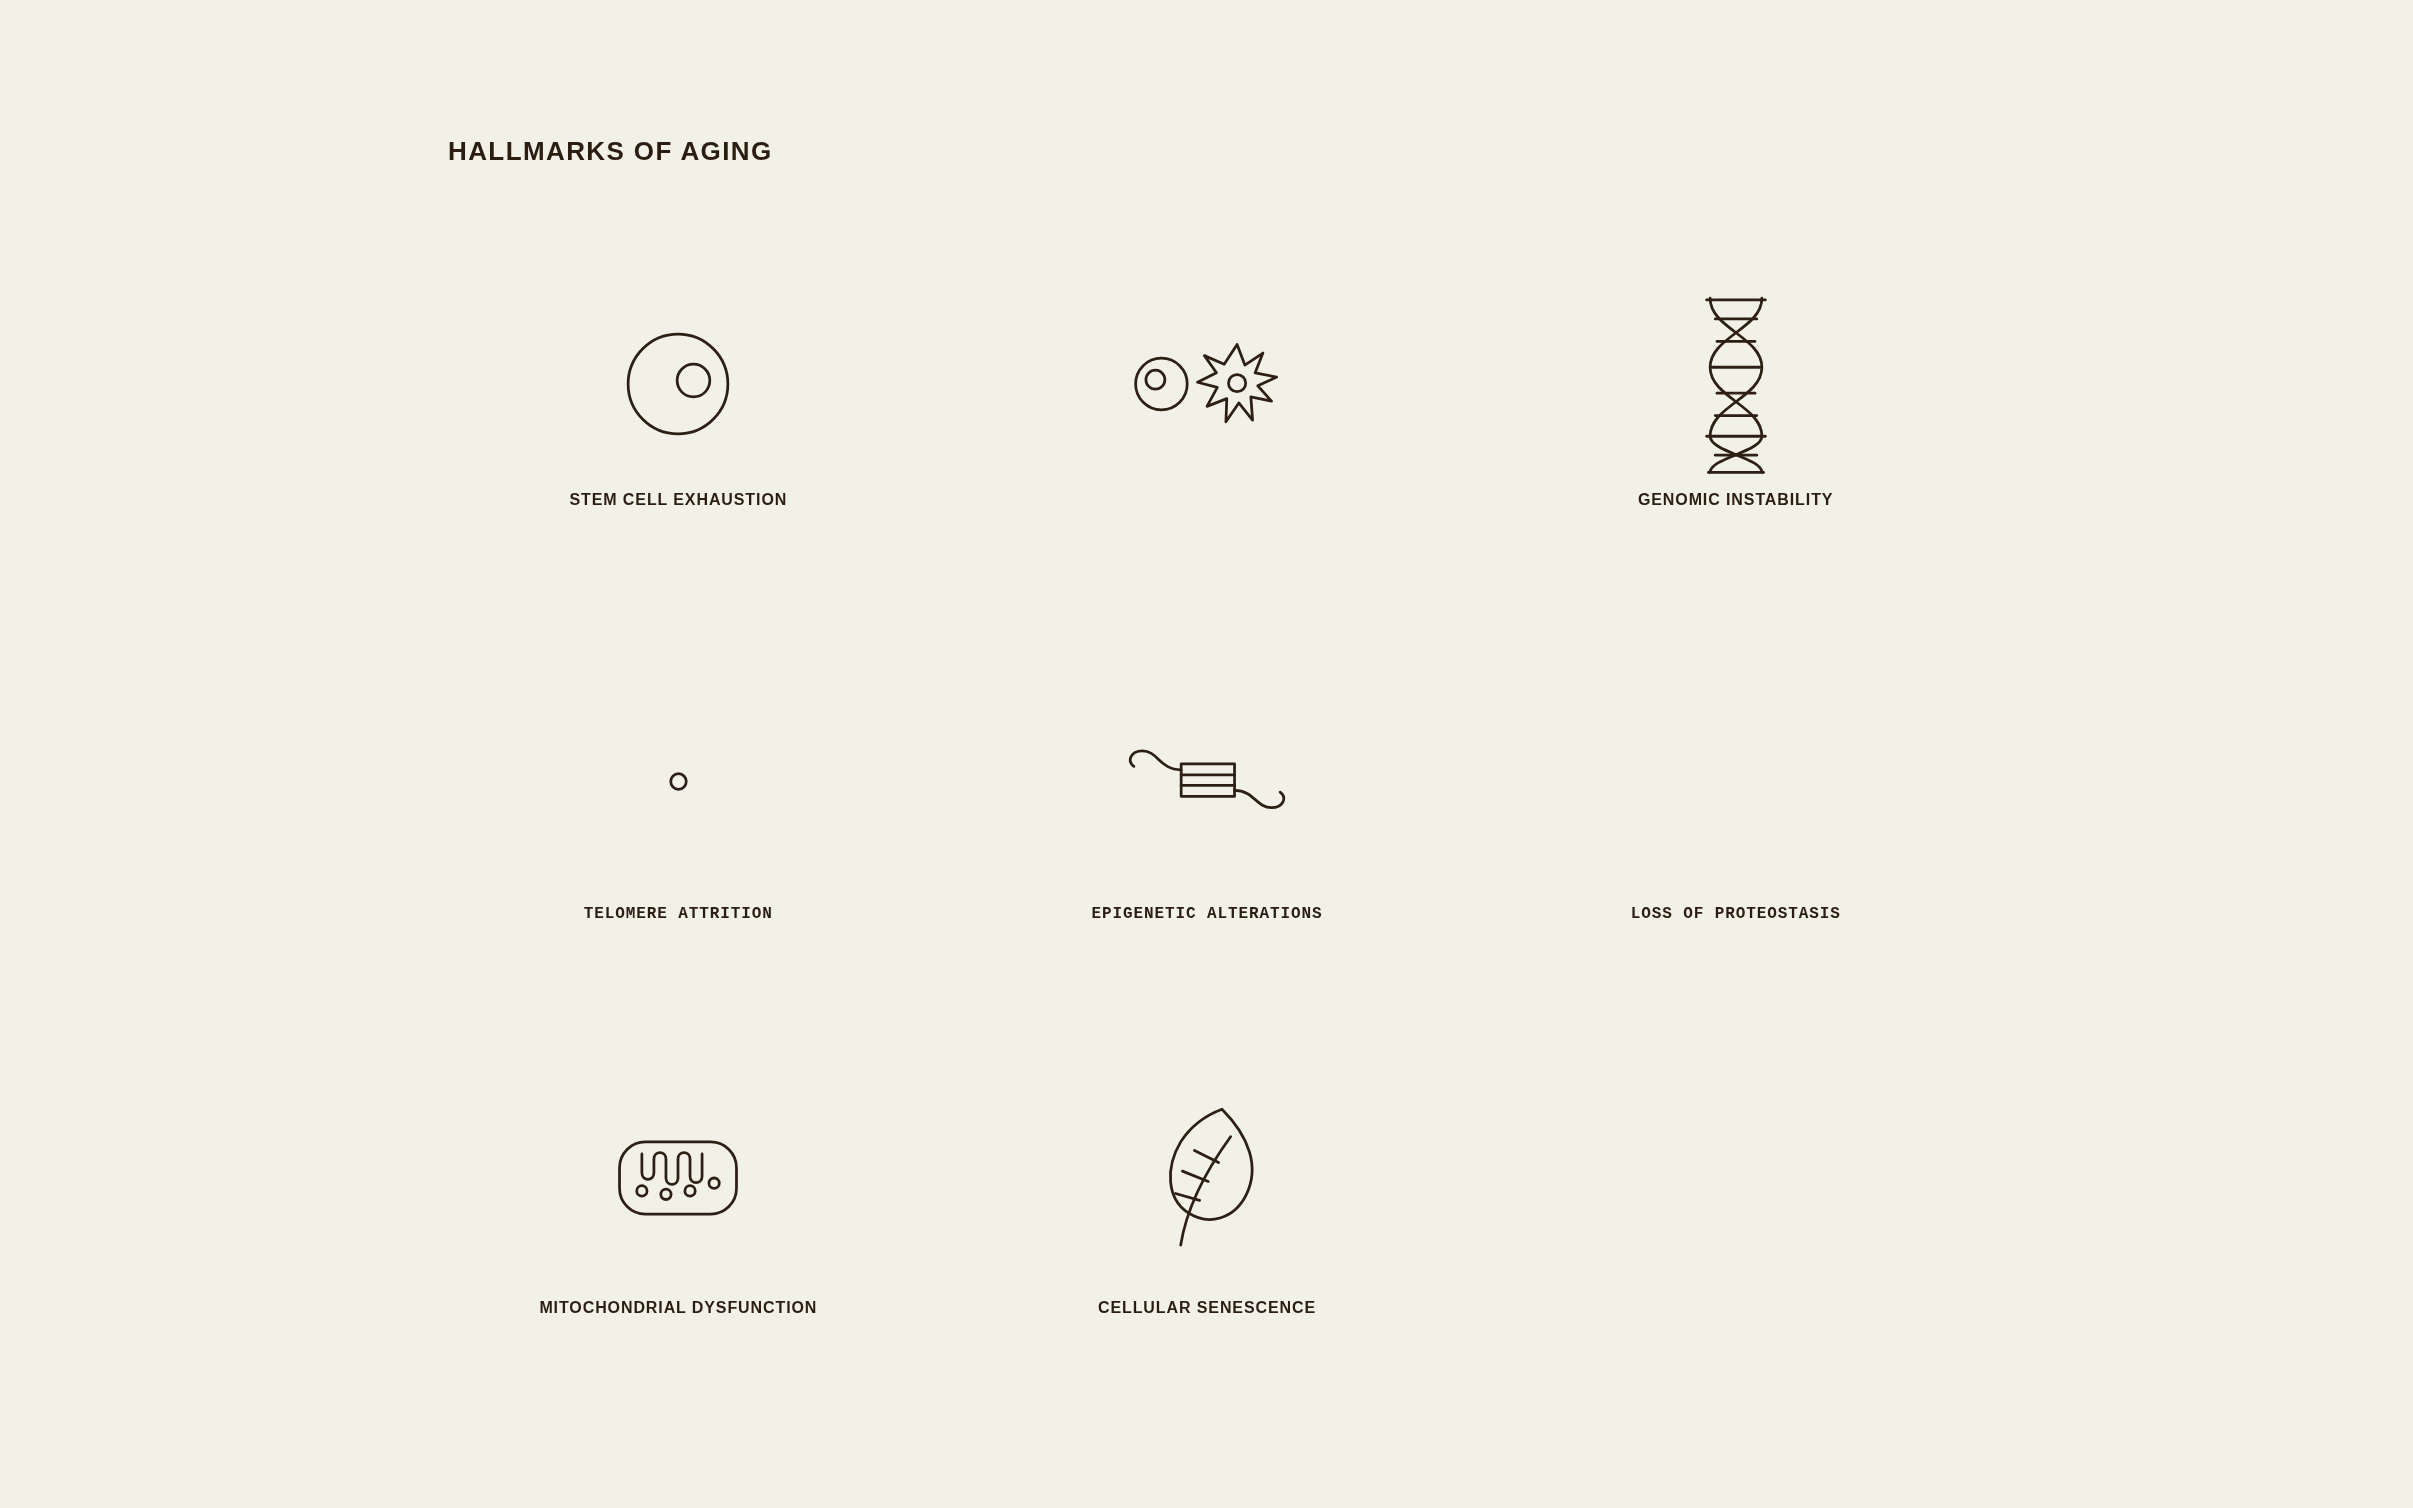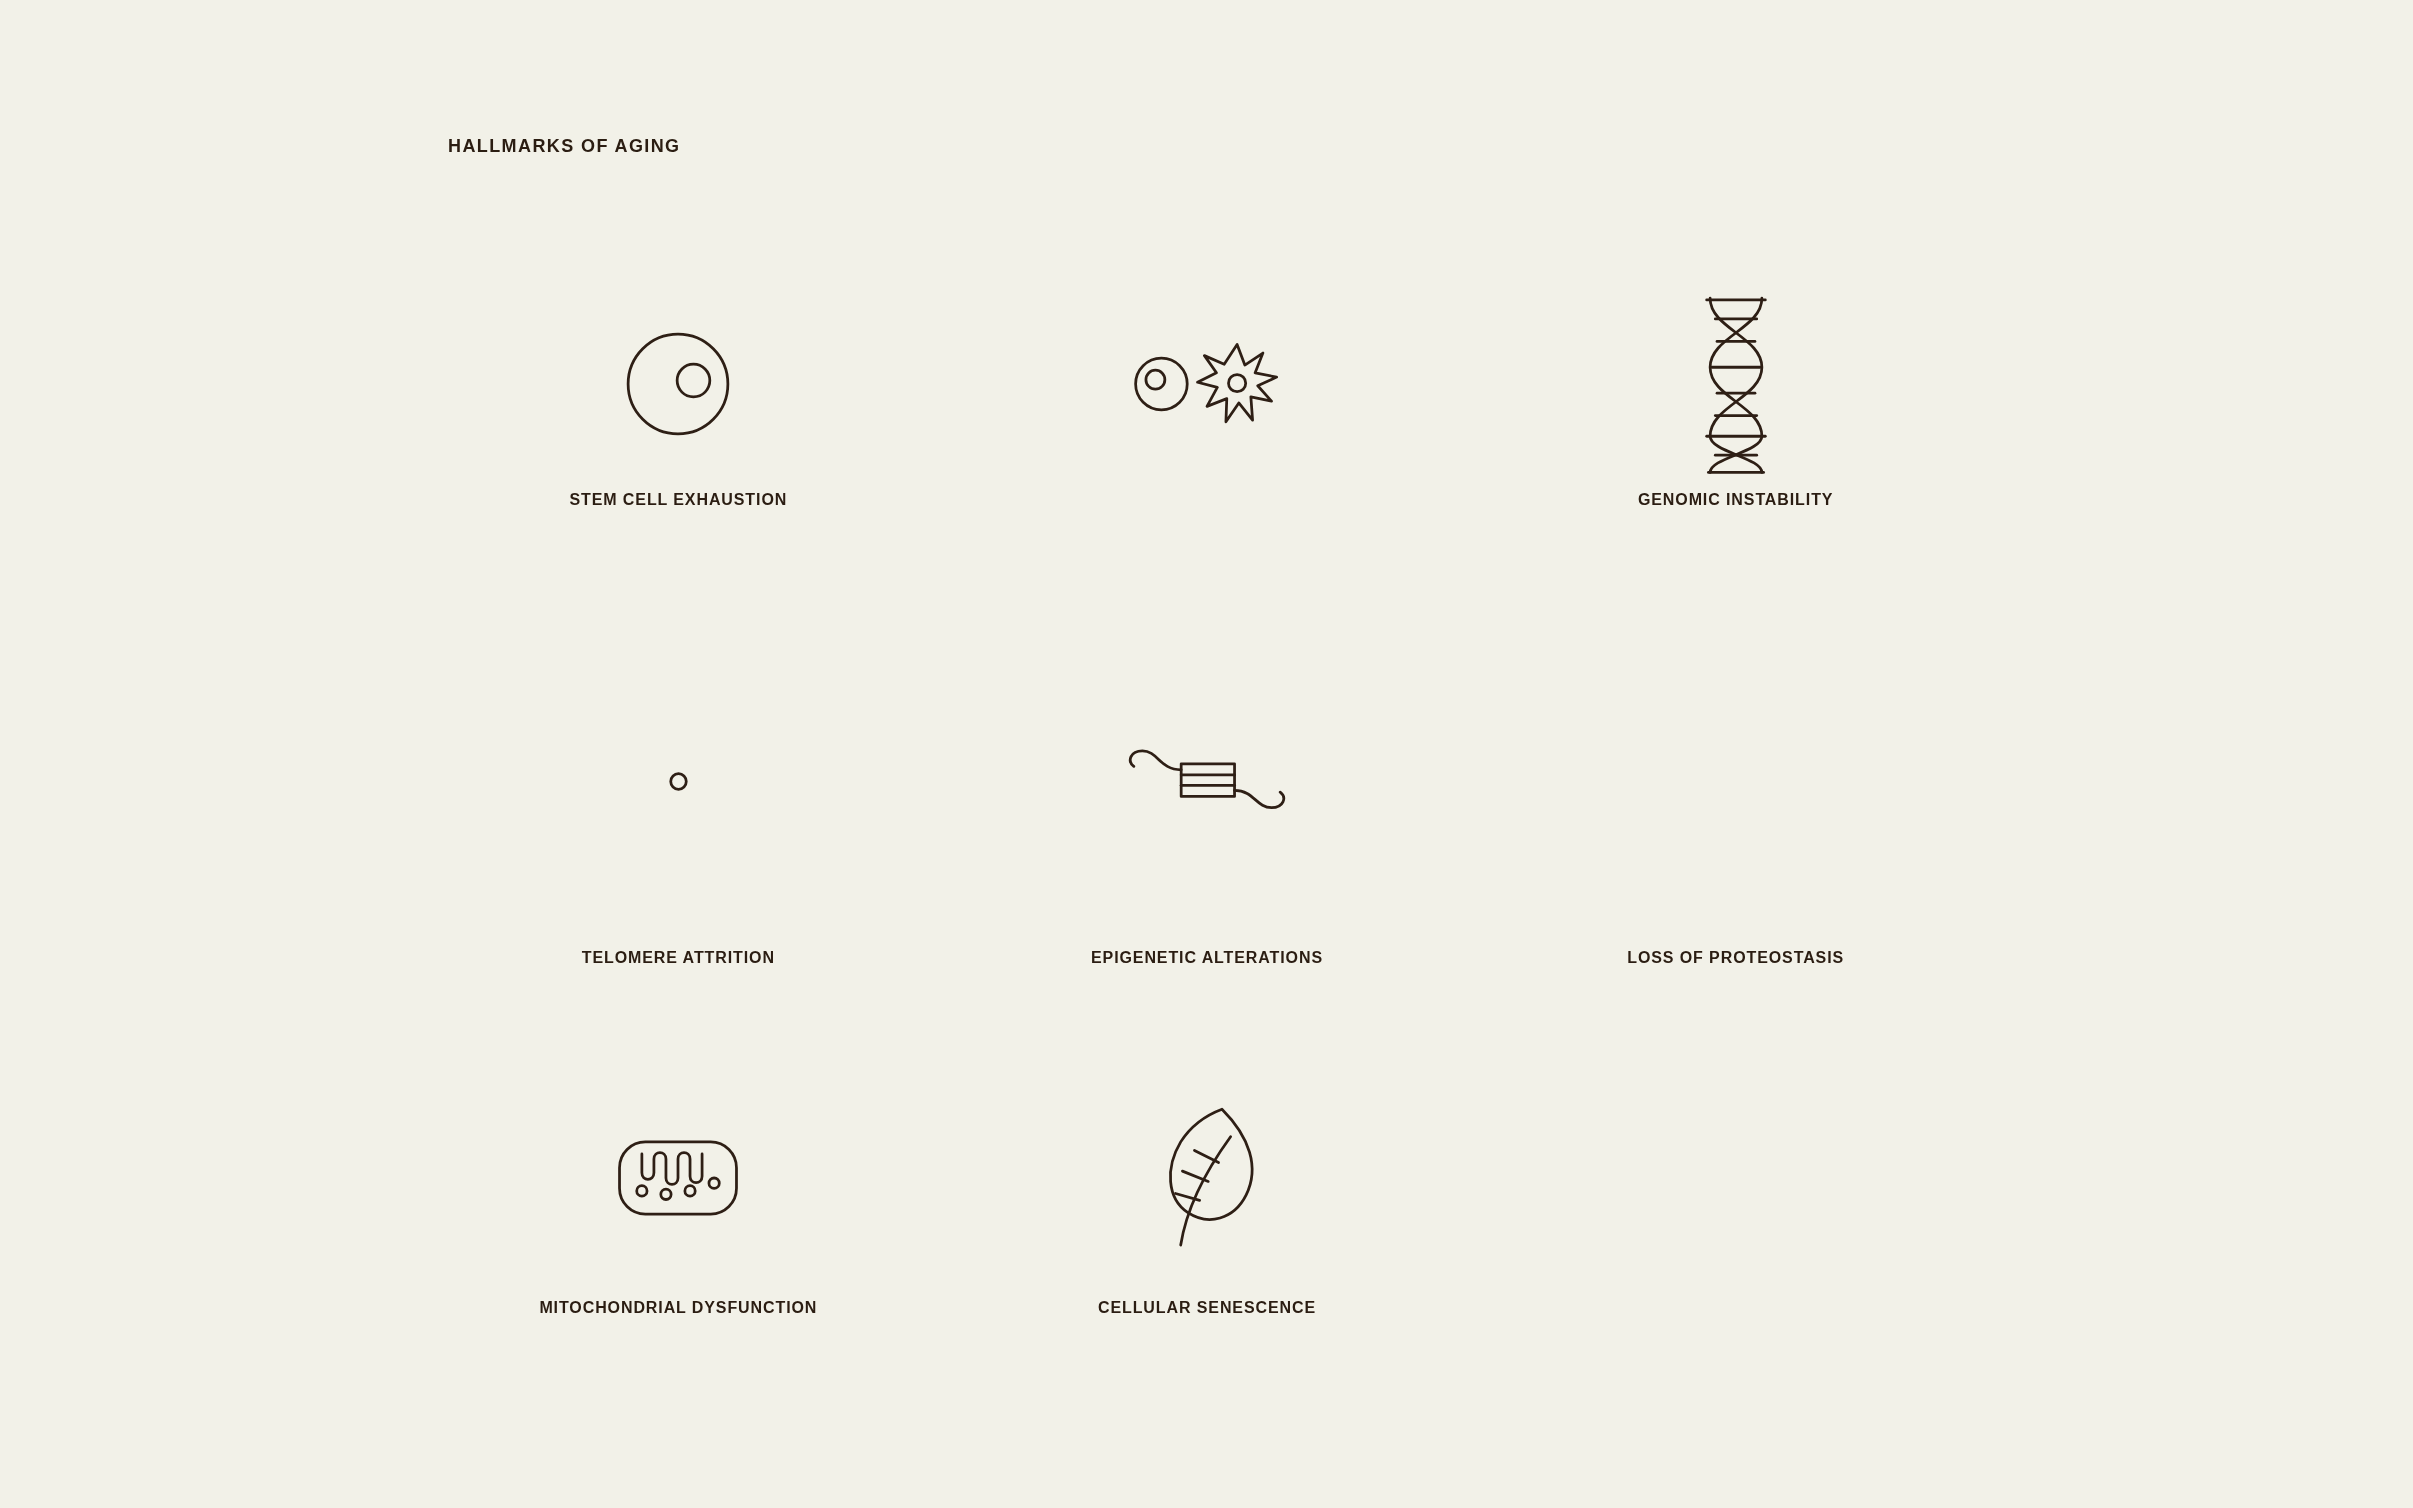--- a/index.html
+++ b/index.html
@@ -12,21 +12,21 @@
     background: #f2f1e8;
     font-family: "Liberation Sans", sans-serif;
     color: #2e1f15;
     overflow: hidden;
     position: relative;
   }
   .page-title {
     position: absolute;
     left: 448px;
     top: 136px;
-    font-size: 18px;
+    font-size: 26px;
     font-weight: 700;
     letter-spacing: 1.4px;
     color: #2b1d12;
     text-transform: uppercase;
     white-space: nowrap;
   }
   .grid {
     position: absolute;
     left: 414px;
     top: 259px;
@@ -55,21 +55,21 @@
     font-weight: 700;
     letter-spacing: 0.9px;
     text-transform: uppercase;
     color: #2b1d12;
     text-align: center;
     line-height: 1.45;
     max-width: 345px;
   }
   
   .row2 .icon-box { height: 198px; }
-  .row2 .cell-label { margin-top: 66px; }
+  .row2 .cell-label { margin-top: 23px; font-family: Liberation Mono, monospace; }
   .row3 .cell-label { margin-top: 19px; }
   svg { display: block; }
   .stroke {
     fill: none;
     stroke: #2e1f15;
     stroke-width: 3.2;
     stroke-linecap: round;
     stroke-linejoin: round;
   }
 </style>

